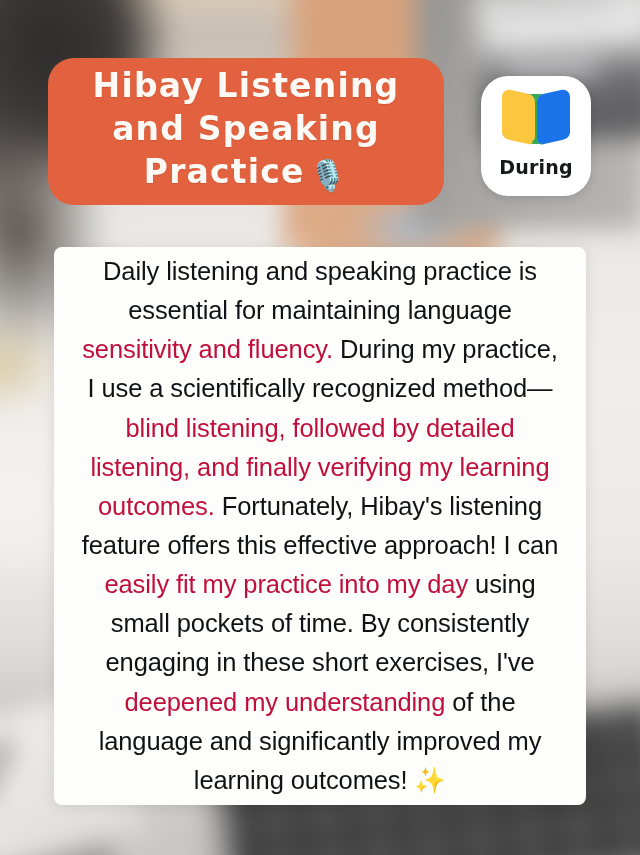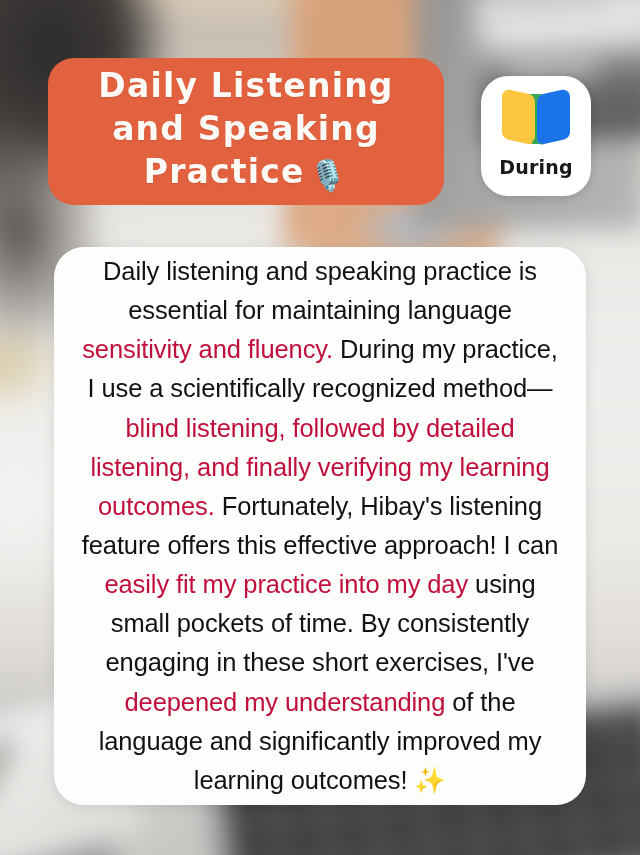--- a/index.html
+++ b/index.html
@@ -228,21 +228,21 @@
     color:#17181a;
     letter-spacing:.2px;
   }
 
   
   .body-card {
     position:absolute;
     left:54px; top:247px;
     width:532px; height:558px;
     background:#fdfdfc;
-    border-radius:30px;
+    border-radius:8px;
     padding:24px 26px;
     display:flex;
     align-items:center;
     justify-content:center;
     box-shadow:0 2px 14px rgba(0,0,0,.10);
   }
   .body-text {
     font-family:"Liberation Sans", sans-serif;
     font-size:25.5px;
     line-height:1.535;
@@ -273,21 +273,21 @@
     <div class="bg-deskobj-2"></div>
     <div class="bg-deskobj"></div>
     <div class="bg-palmrest"></div>
     <div class="bg-keyboard"></div>
     <div class="bg-keys"></div>
     <div class="bg-paper"></div>
     <div class="bg-paper-text"></div>
   </div>
 
   <div class="title-banner">
-    <div class="title-text"><span>Daily Listening
+    <div class="title-text"><span>Hibay Listening
 and Speaking
 Practice</span><span class="title-mic">🎙️</span></div>
   </div>
 
   <div class="app-icon">
     <svg class="app-icon-glyph" viewBox="0 0 76 64">
       <path d="M4 10 C4 5 8 2 13 3 L31 7 C35 8 37 11 37 15 L37 52 C37 56 34 58 30 57 L12 53 C7 52 4 49 4 45 Z" fill="#fcc63f"></path>
       <path d="M72 10 C72 5 68 2 63 3 L45 7 C41 8 39 11 39 15 L39 52 C39 56 42 58 46 57 L64 53 C69 52 72 49 72 45 Z" fill="#1a73e8"></path>
       <path d="M37 15 C37 11 35 8 31 7 L42 9 C39 11 39 13 39 15 L39 52 C39 56 42 58 46 57 L33 55 C35 54 37 53 37 49 Z" fill="#34a853"></path>
       <path d="M31 7 L45 7 C41 8 39 11 39 15 L39 52 C39 56 41 57 44 57 L31 57 C34 57 37 55 37 51 L37 15 C37 11 35 8 31 7 Z" fill="#34a853"></path>

